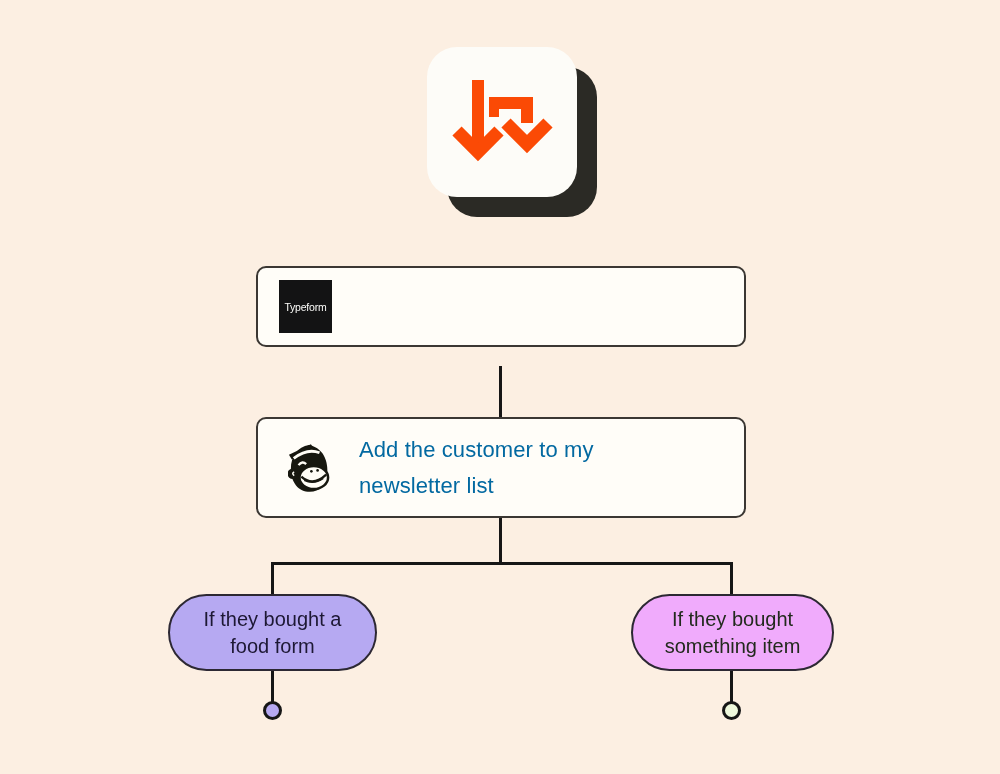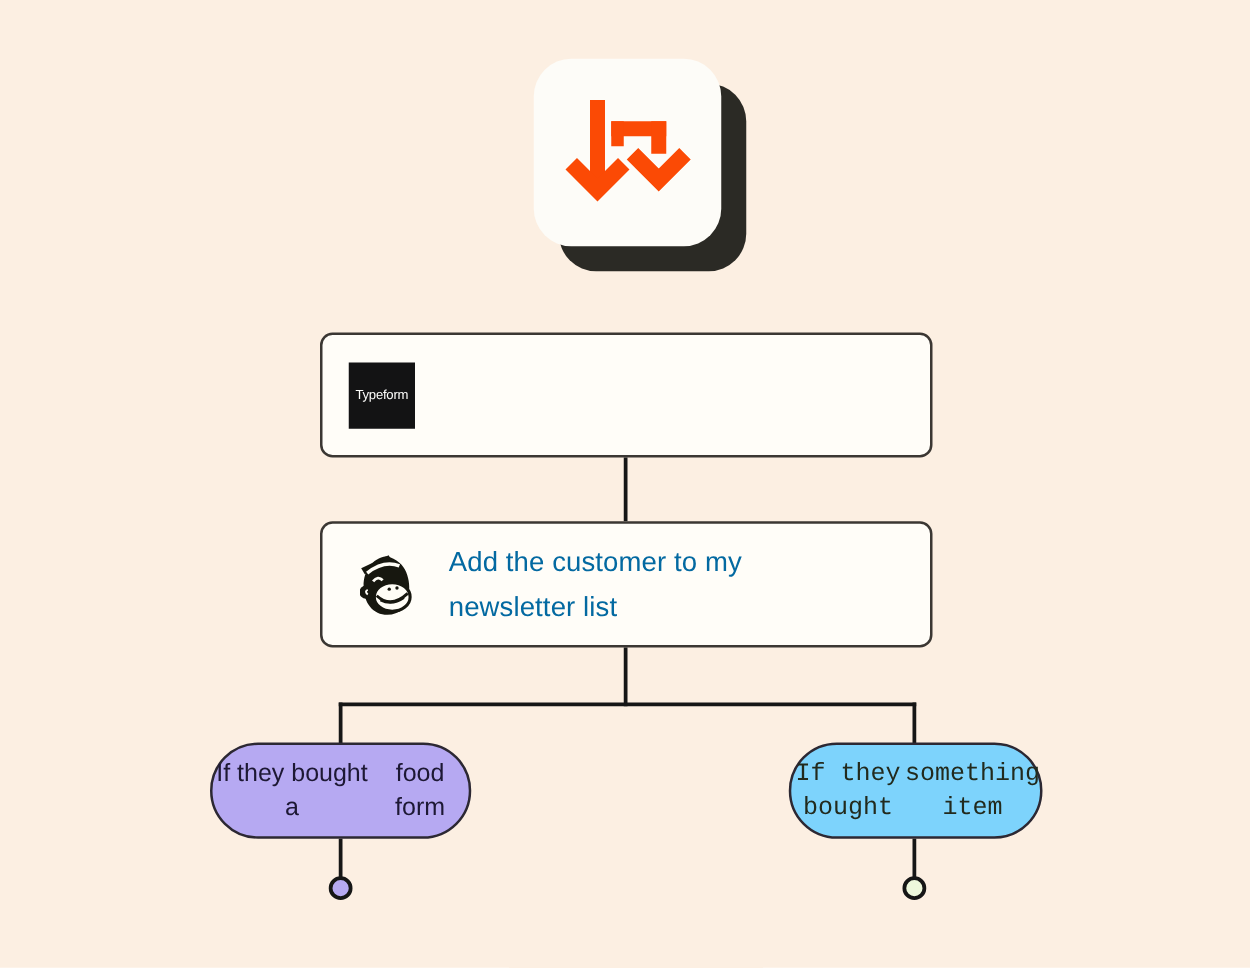--- a/index.html
+++ b/index.html
@@ -15,21 +15,21 @@
   .hero-card{
     position:absolute;left:427px;top:47px;width:150px;height:150px;
     border-radius:30px;background:#fdfcf8;display:flex;align-items:center;justify-content:center;
   }
   
   .step-card{
     position:absolute;left:256px;width:490px;background:#fffdf8;
     border:2px solid #3b3733;border-radius:10px;box-sizing:border-box;
     display:flex;align-items:center;
   }
-  .step-card.one{top:266px;height:100px;padding-left:21px;}
+  .step-card.one{top:266px;height:81px;padding-left:21px;}
   .step-card.two{top:417px;height:101px;padding-left:30px;}
   .typeform-logo{
     width:53px;height:53px;background:#131314;color:#fdfdfb;
     display:flex;align-items:center;justify-content:center;
     font-size:10.5px;letter-spacing:-0.2px;flex:0 0 auto;
   }
   .step-label{
     margin-left:25px;font-size:22px;color:#35322e;letter-spacing:0.1px;
   }
   .step-lines{
@@ -41,21 +41,21 @@
   .stem1{left:499px;top:366px;width:3px;height:51px;}
   .stem2{left:499px;top:518px;width:3px;height:47px;}
   .hline{left:271px;top:562px;width:462px;height:3px;}
   .dropL{left:271px;top:562px;width:3px;height:34px;}
   .dropR{left:730px;top:562px;width:3px;height:34px;}
   .tailL{left:271px;top:671px;width:3px;height:31px;}
   .tailR{left:730px;top:671px;width:3px;height:31px;}
   
   .pill{
     position:absolute;top:594px;height:77px;border:2px solid #2c2833;border-radius:40px;
-    box-sizing:border-box;display:flex;flex-direction:row;align-items:center;justify-content:center;
+    box-sizing:border-box;display:flex;flex-direction:column;align-items:center;justify-content:center;
     font-size:20px;line-height:27px;font-weight:500;text-align:center;
   }
   .pill.left{left:168px;width:209px;background:#b6a9f2;color:#1d1834;}
   .pill.right{left:631px;width:203px;background:#eef8dc;color:#222a1d;}
   
   .dot{
     position:absolute;top:701px;width:13px;height:13px;border:3px solid #161616;border-radius:50%;
   }
   .dot.left{left:263px;background:#b6a9f2;}
   .dot.right{left:722px;background:#eef8dc;}
@@ -112,21 +112,21 @@
 
   <div class="line stem2"></div>
   <div class="line hline"></div>
   <div class="line dropL"></div>
   <div class="line dropR"></div>
 
   <div class="pill left" style="background: rgb(182, 169, 242);">
     <div>If they bought a</div>
     <div>food form</div>
   </div>
-  <div class="pill right" style="background: #7dd3fc; font-family: Liberation Mono, monospace;">
+  <div class="pill right" style="background: #f0abfc;">
     <div>If they bought</div>
     <div>something item</div>
   </div>
 
   <div class="line tailL"></div>
   <div class="line tailR"></div>
   <div class="dot left" style="background: rgb(182, 169, 242);"></div>
   <div class="dot right" style="background: rgb(238, 248, 220);"></div>
 
 </div>

